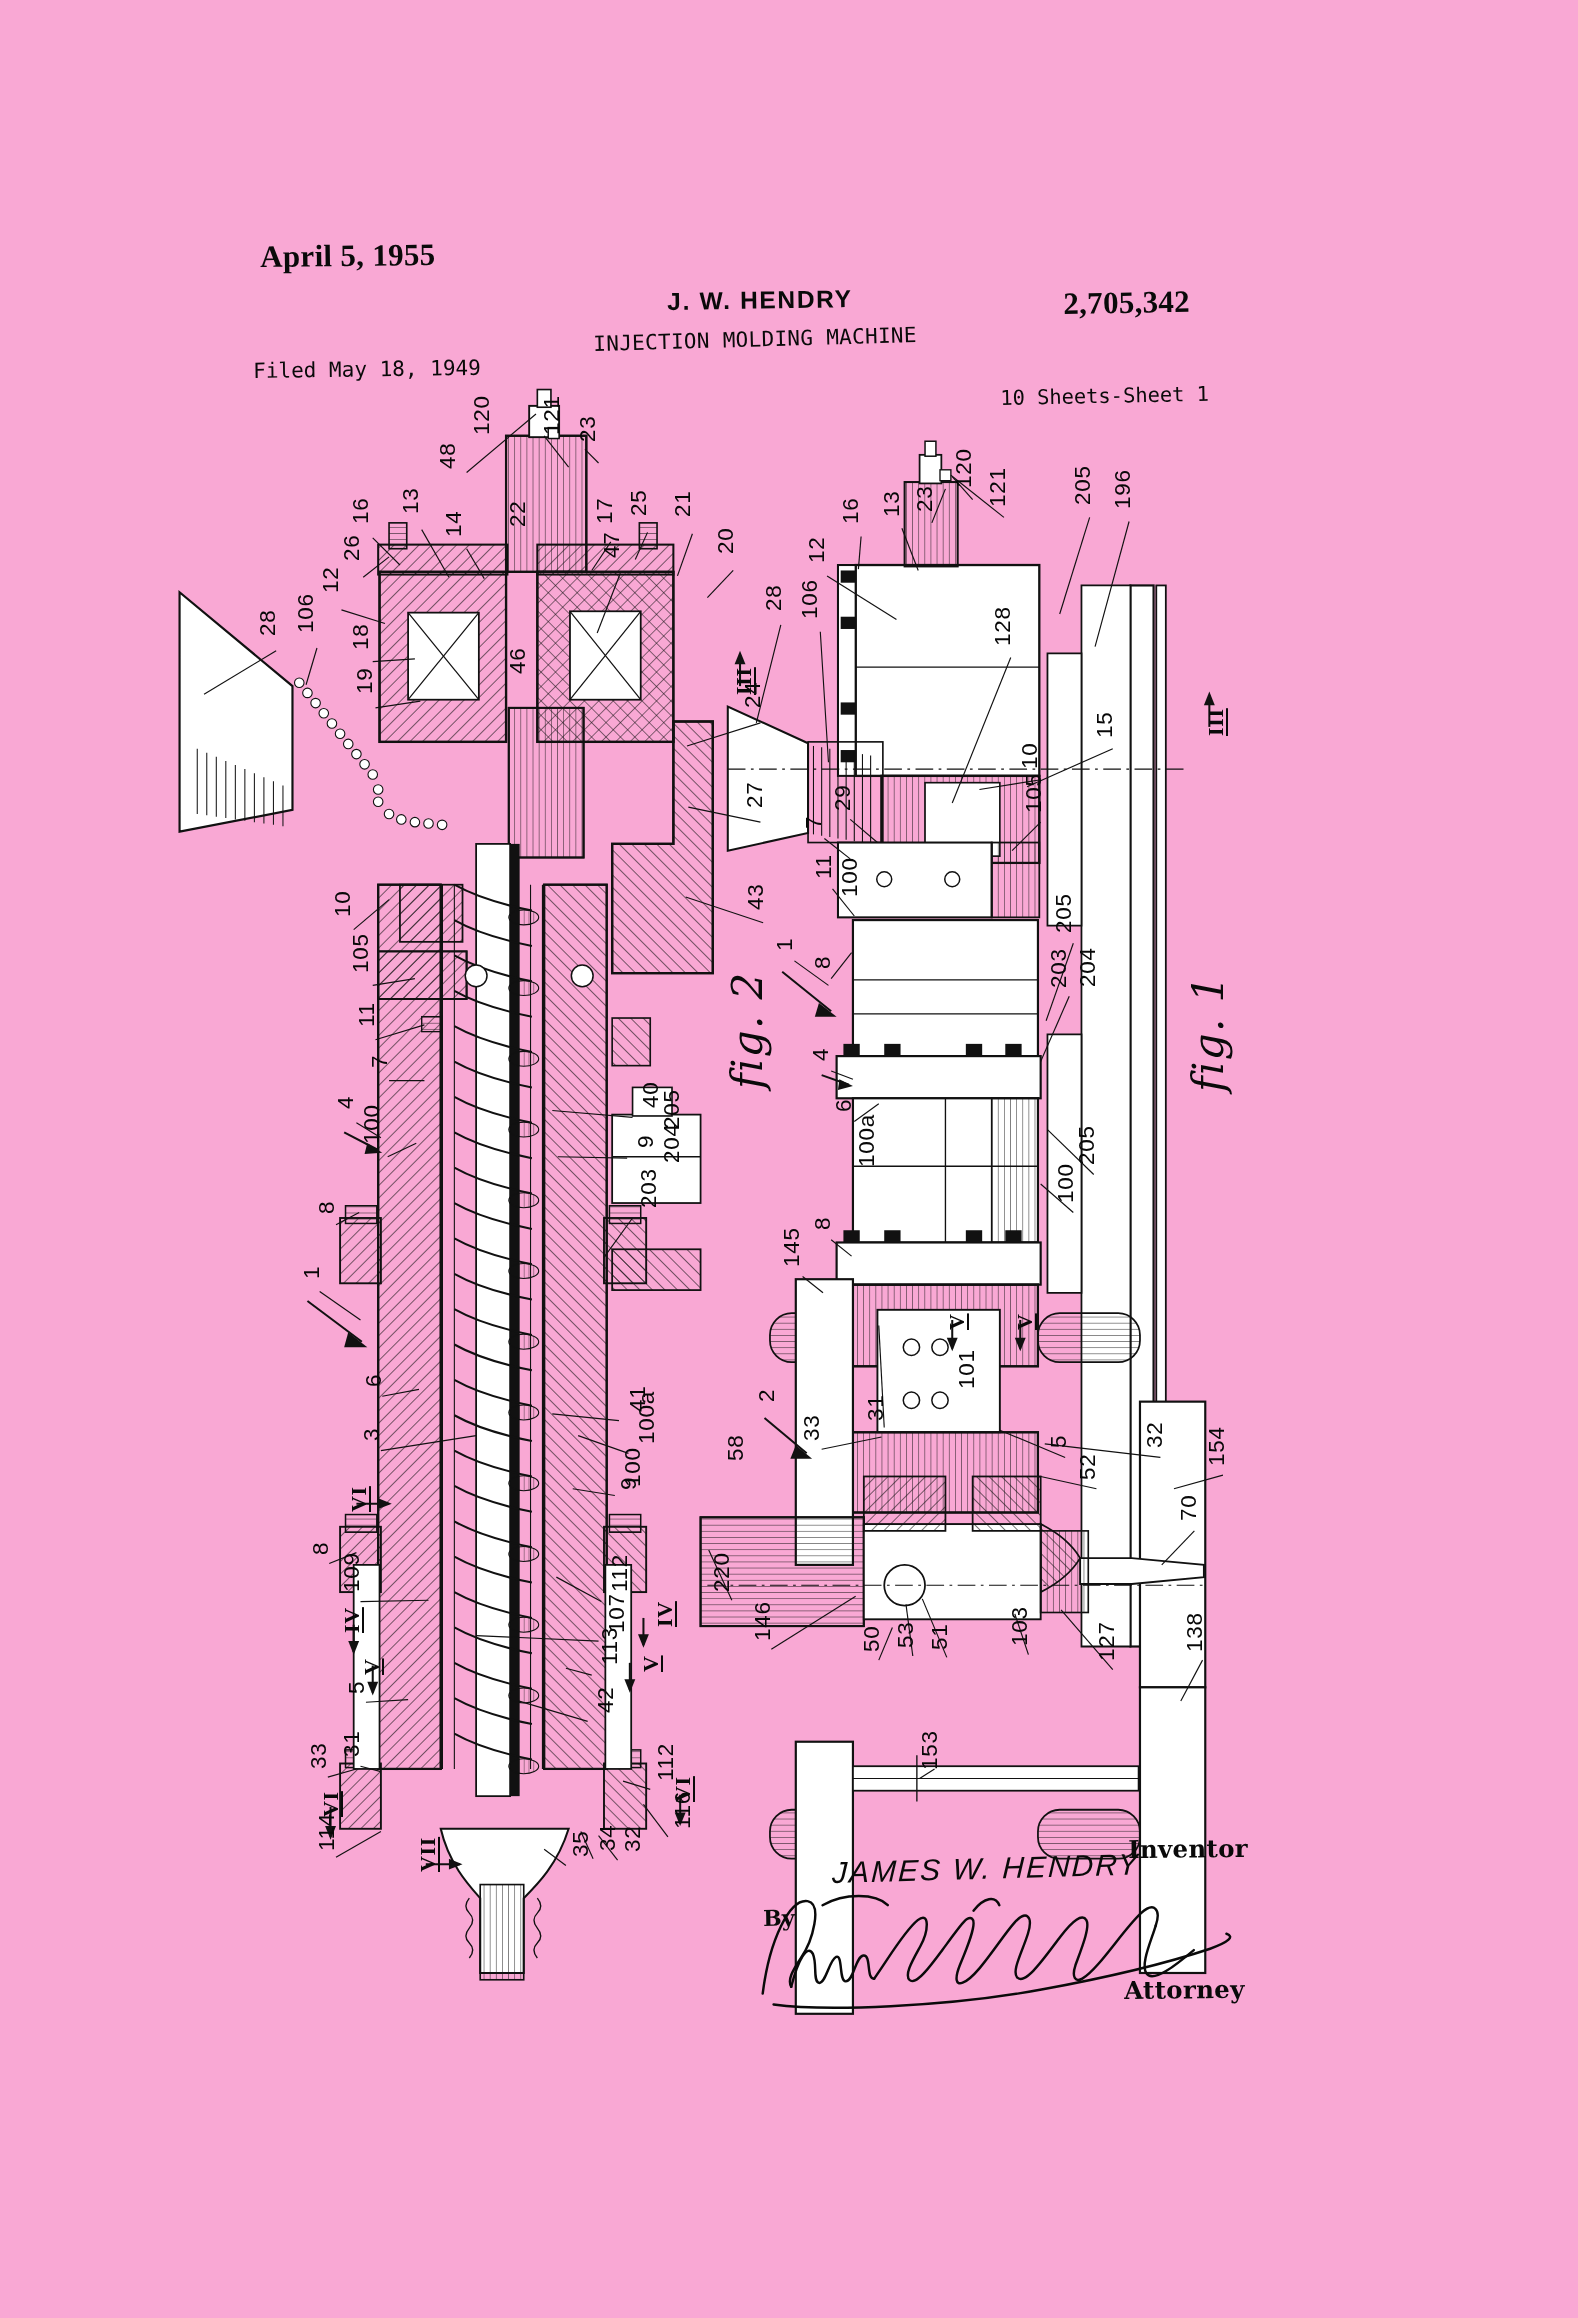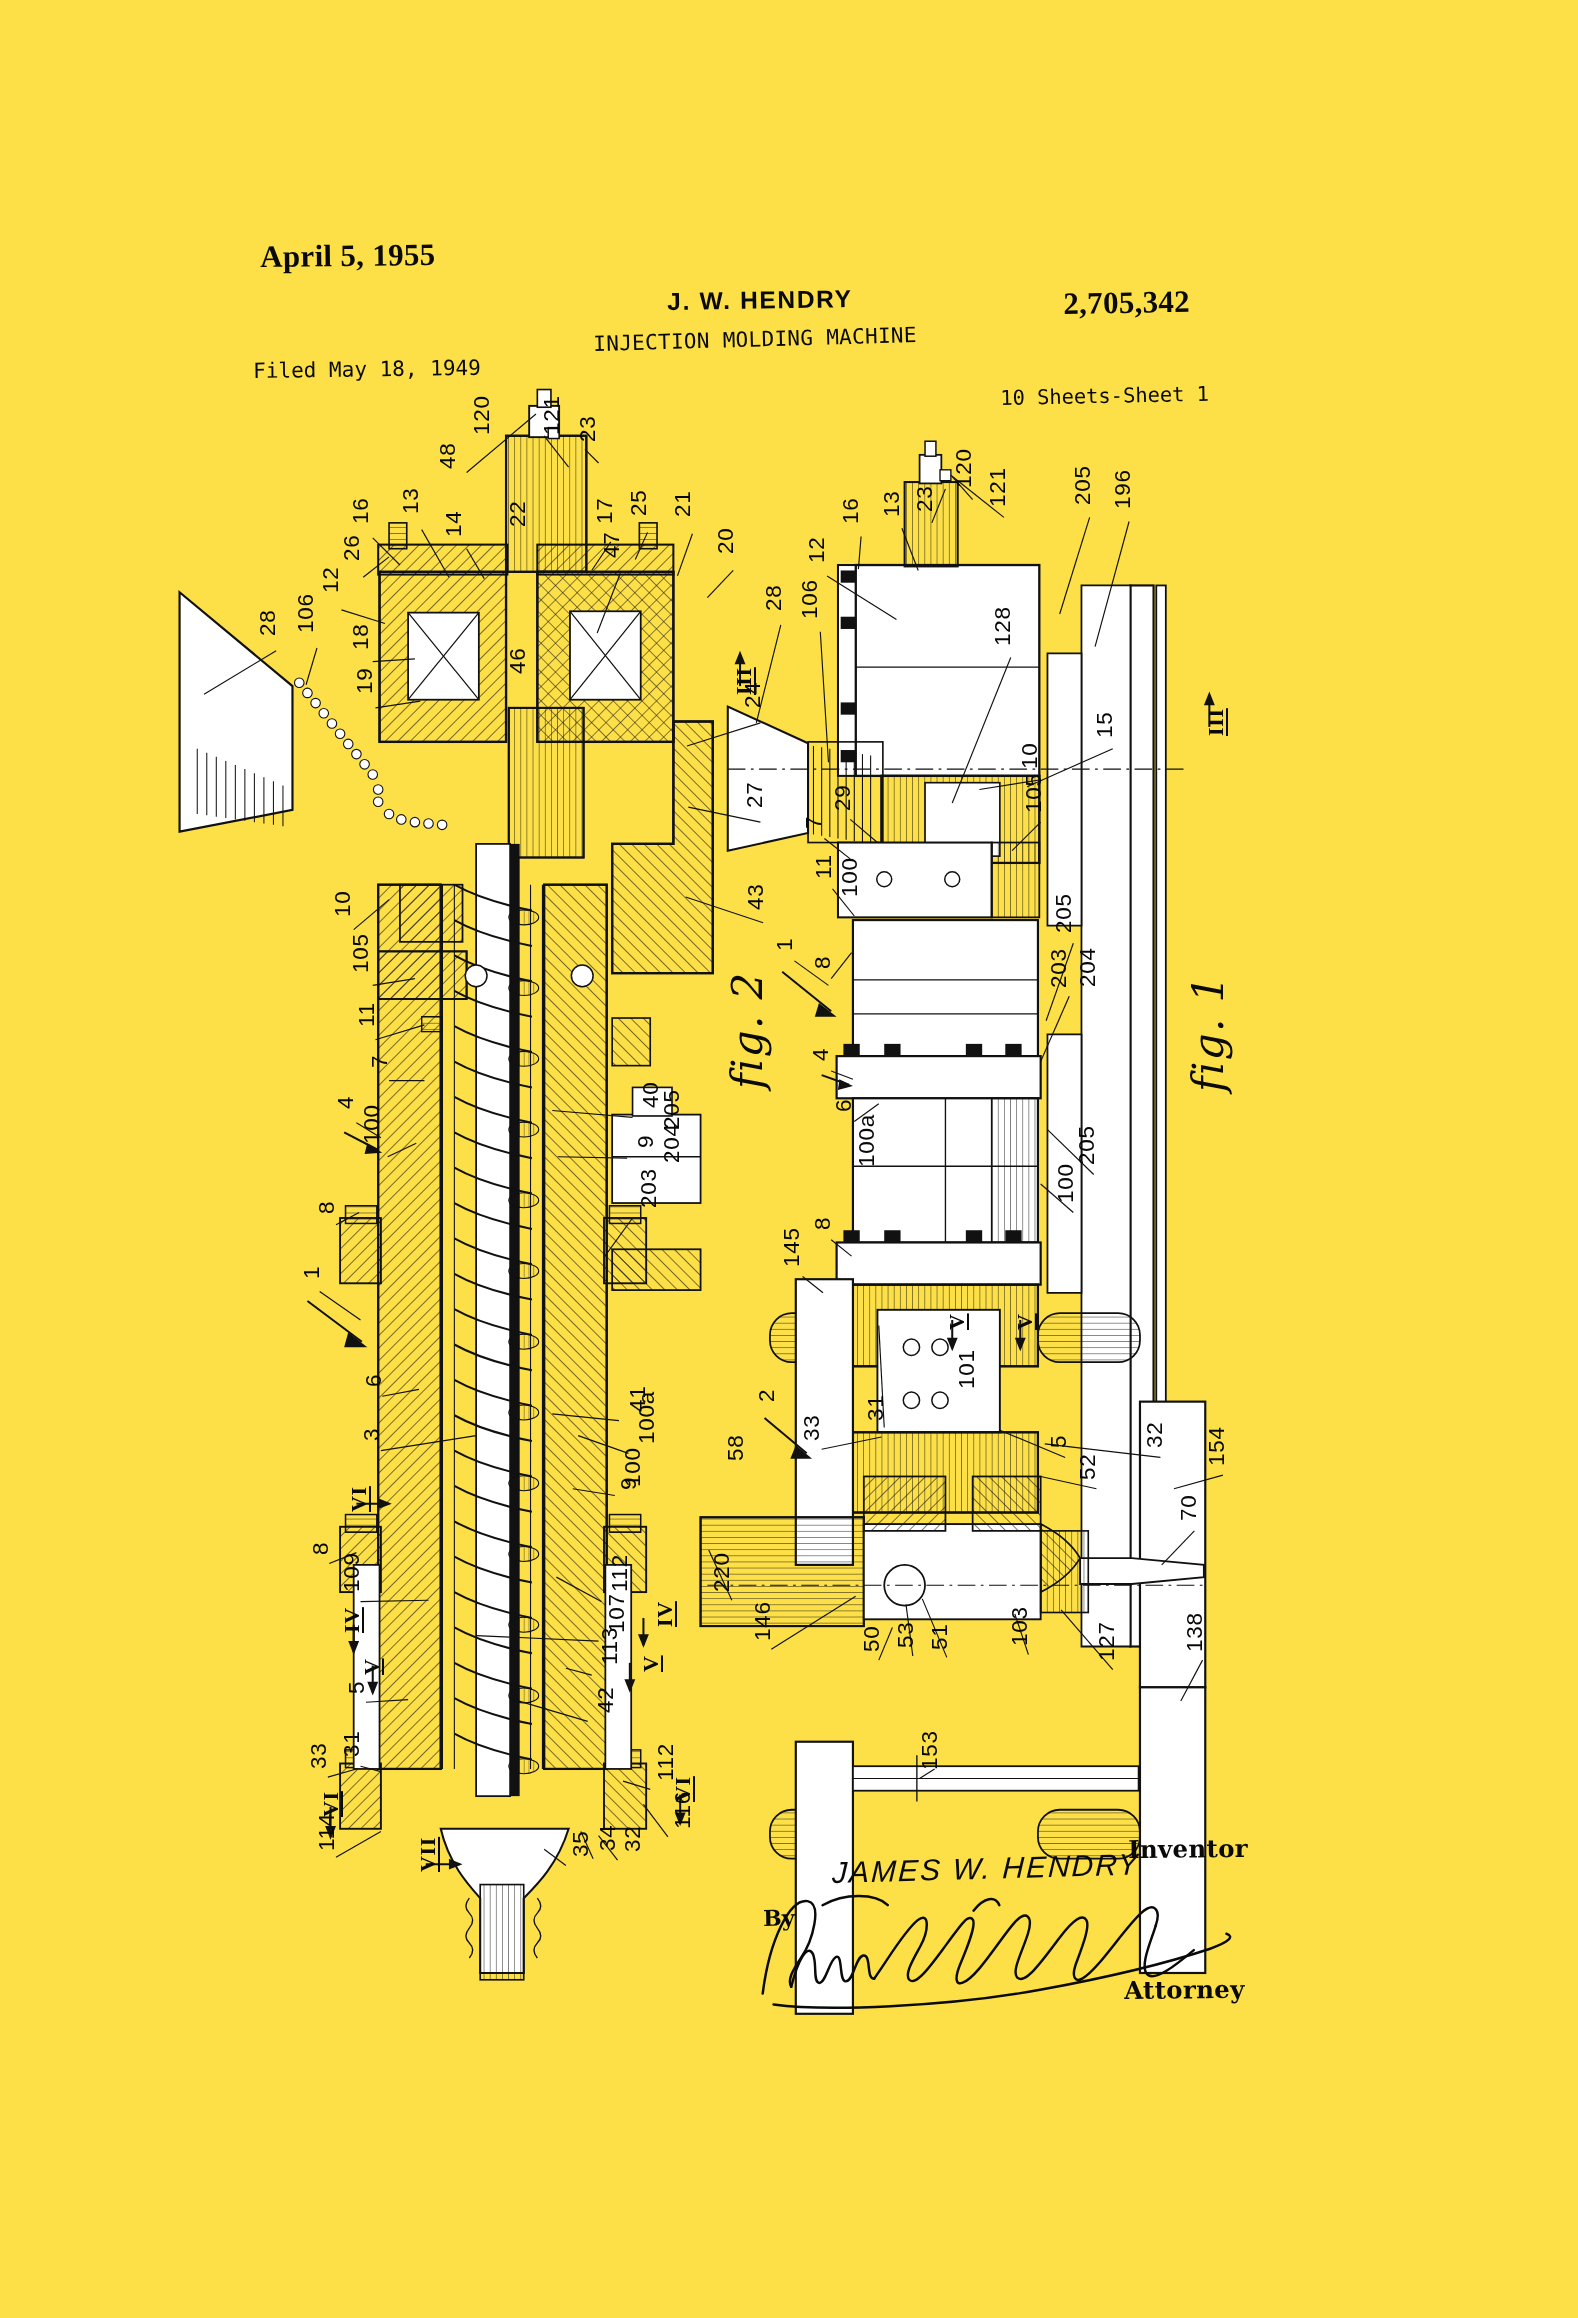--- a/index.html
+++ b/index.html
@@ -2,21 +2,21 @@
 <html style="font-size:11px"><head>
 <meta charset="utf-8">
 <title>Patent 2,705,342 — Sheet 1</title>
 <style>
   html,body{margin:0;padding:0;background:#fff;}
   body{
     width:1578px;height:2319px;position:relative;overflow:hidden;
     font-family:"Liberation Serif",serif;color:#0a0a0a;
   }
   .page{
-    position:absolute;inset:0;background:#fde047;
+    position:absolute;inset:0;background:#f9a8d4;
   }
   
   .hdr-date{
     position:absolute;left:260px;top:239px;
     font-family:"Liberation Serif",serif;font-weight:bold;font-size:31px;
     letter-spacing:0.3px;transform:rotate(-.7deg);transform-origin:left top;
   }
   .hdr-filed{
     position:absolute;left:253px;top:359px;
     font-family:"DejaVu Sans Mono",monospace;font-size:21px;letter-spacing:0px;

